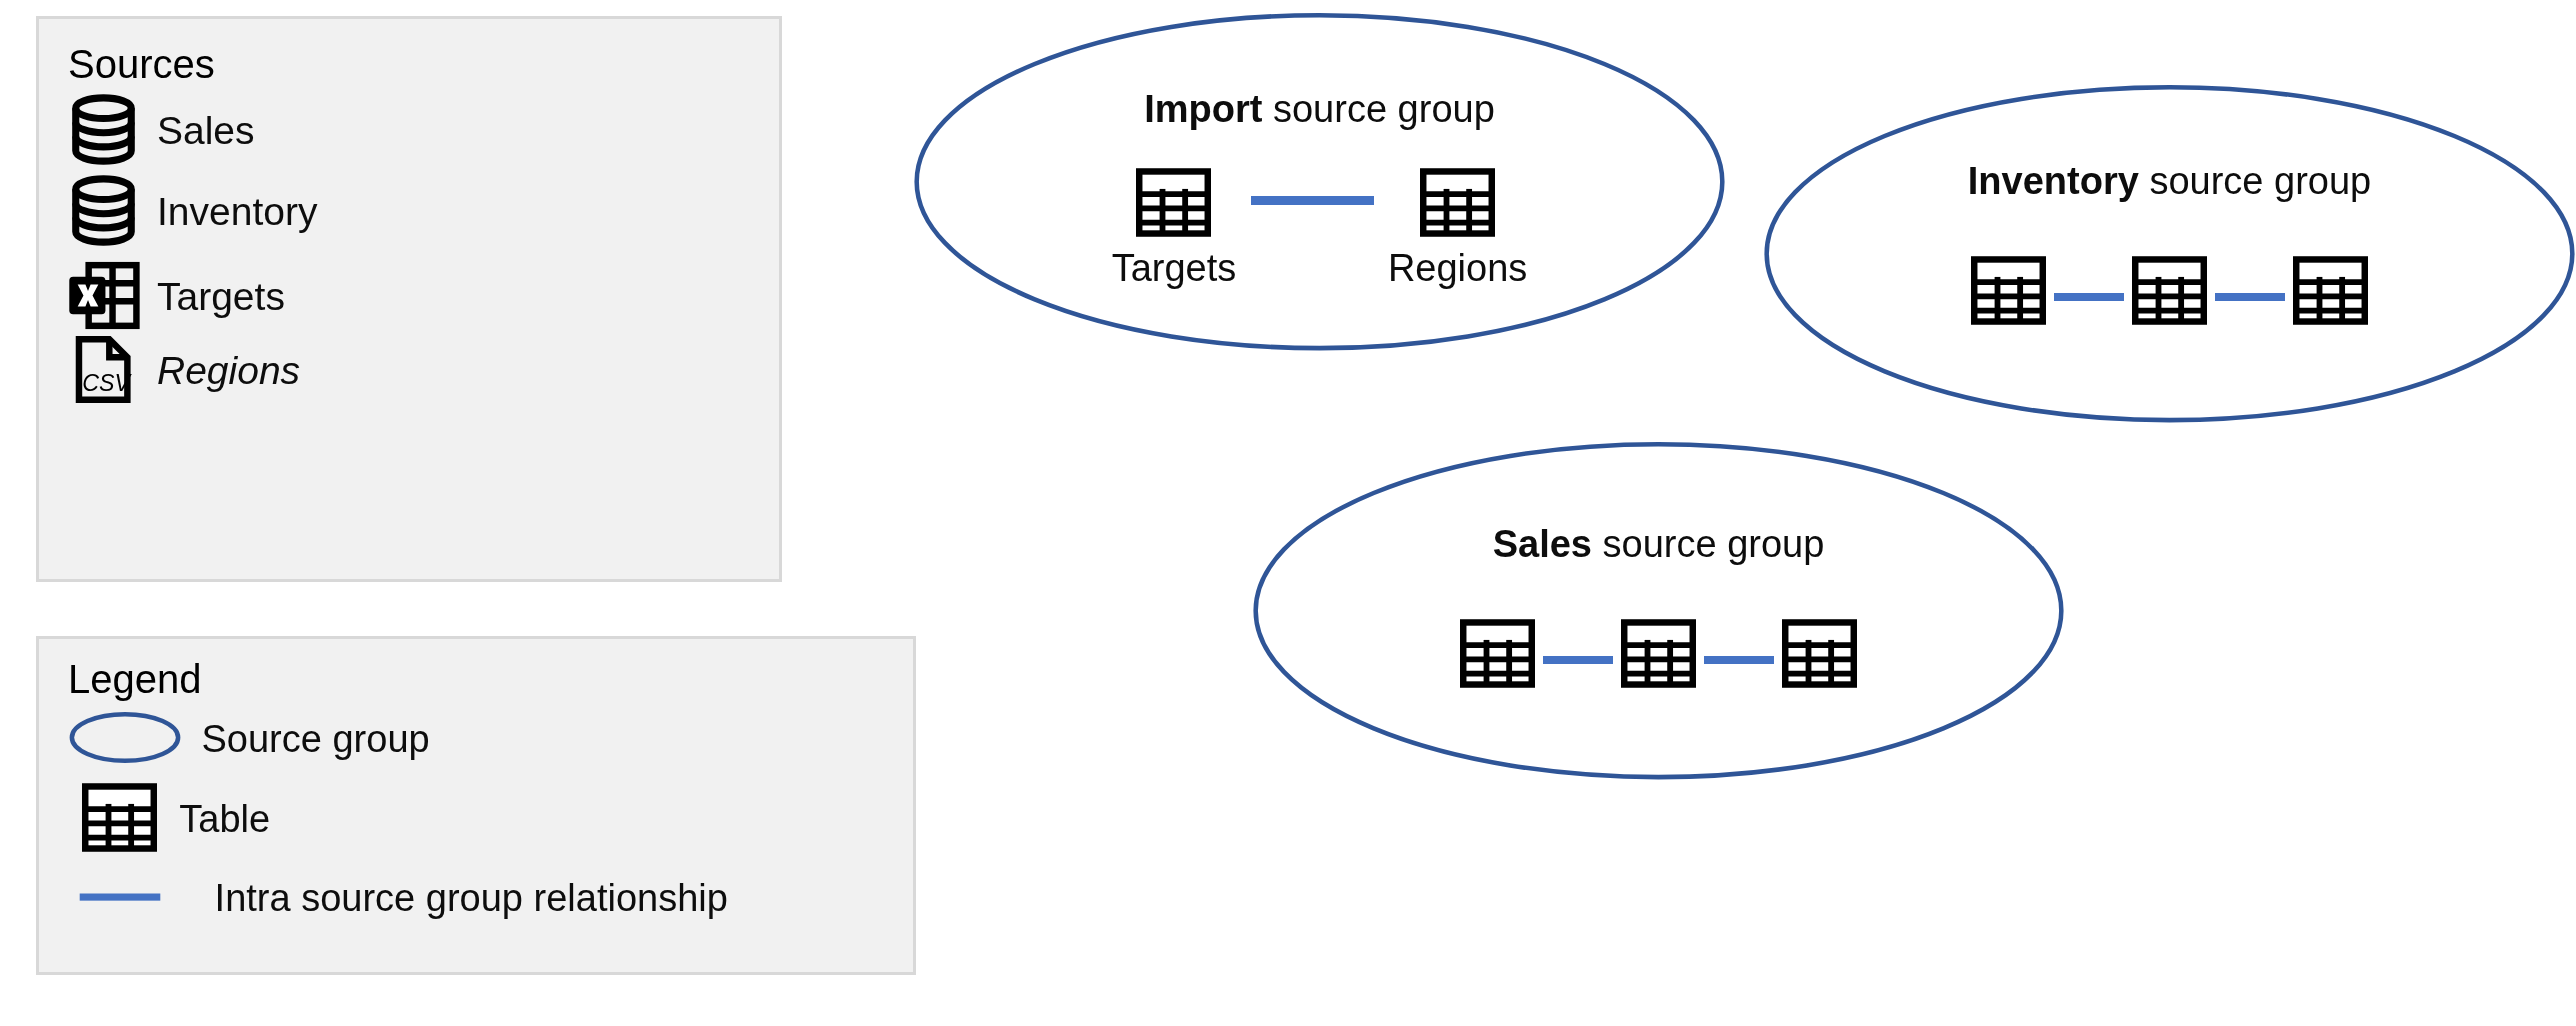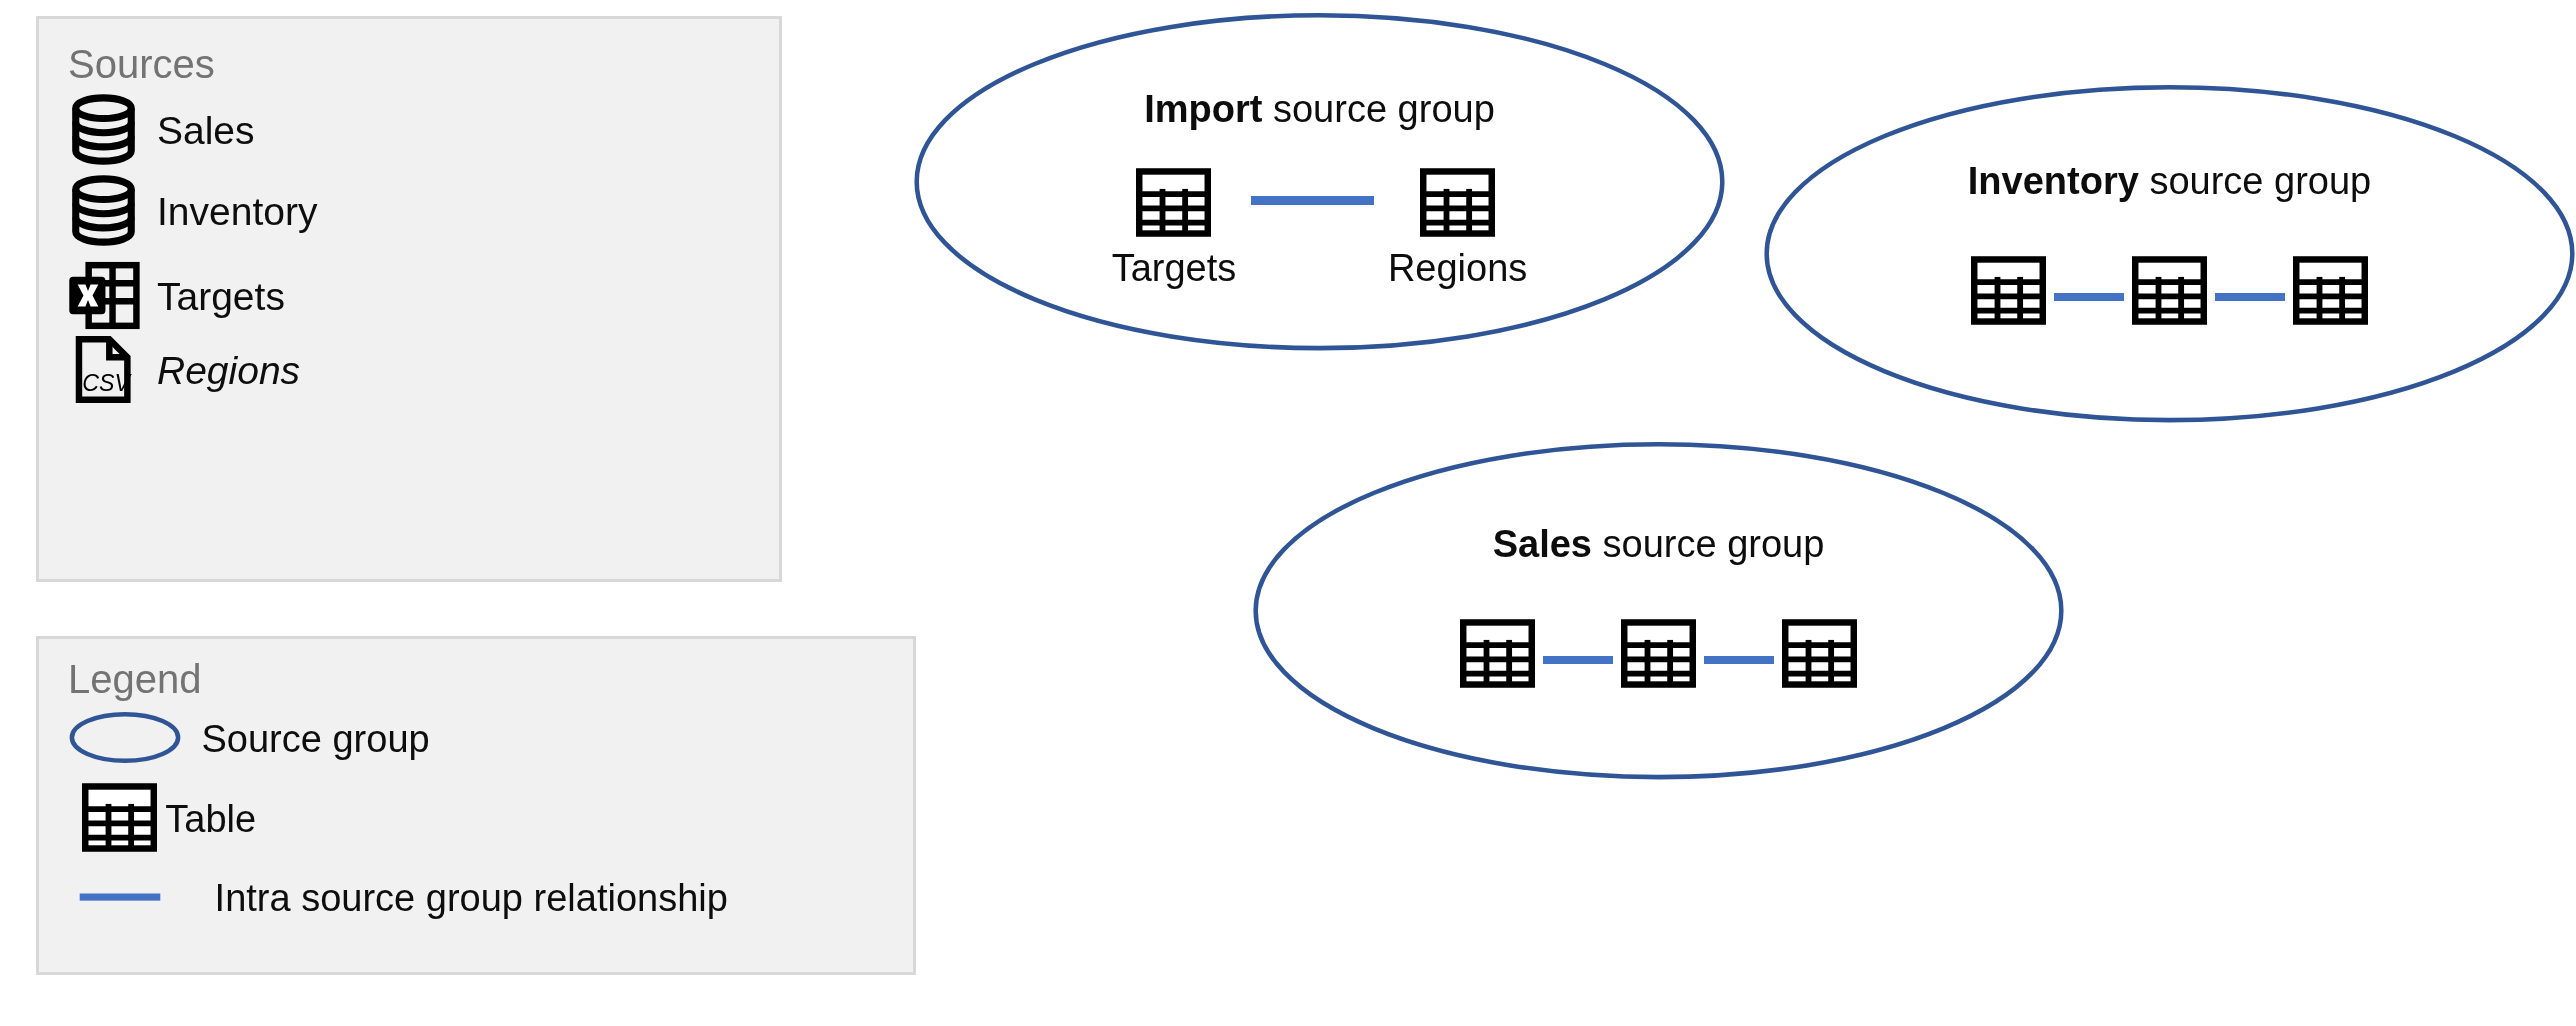--- a/index.html
+++ b/index.html
@@ -21,21 +21,21 @@
     position: absolute;
     background: #f1f1f1;
     border: 3.2px solid #d8d8d8;
     box-sizing: border-box;
   }
 
   .panel-title {
     position: absolute;
     font-size: 40px;
     line-height: 1;
-    color: #737373;
+    color: #000000;
     white-space: nowrap;
   }
 
   
   #sources-panel {
     left: 36px;
     top: 16px;
     width: 746px;
     height: 566px;
   }
@@ -240,21 +240,21 @@
       <svg width="75" height="69" viewBox="0 0 116 106" aria-hidden="true">
         <rect x="5" y="5" width="106" height="96" fill="#ffffff" stroke="#000" stroke-width="10"></rect>
         <rect x="16" y="16" width="84" height="16" fill="#ffffff"></rect>
         <line x1="5" y1="40" x2="111" y2="40" stroke="#000" stroke-width="9"></line>
         <line x1="5" y1="62" x2="111" y2="62" stroke="#000" stroke-width="9"></line>
         <line x1="5" y1="84" x2="111" y2="84" stroke="#000" stroke-width="9"></line>
         <line x1="41" y1="32" x2="41" y2="101" stroke="#000" stroke-width="9"></line>
         <line x1="76" y1="32" x2="76" y2="101" stroke="#000" stroke-width="9"></line>
       </svg>
     </span>
-    <span class="lg-label" style="margin-left:8px;">Table</span>
+    <span class="lg-label" style="margin-left:22px;">Table</span>
   </div>
 
   <div class="legend-row" style="top:240px;gap:27px;">
     <span class="lg-icon">
       <svg width="104" height="19.5" viewBox="0 0 160 30" aria-hidden="true">
         <rect x="18" y="10" width="124" height="11" fill="#4472c4"></rect>
       </svg>
     </span>
     <span class="lg-label" style="margin-left:15.6px;">Intra source group relationship</span>
   </div>

